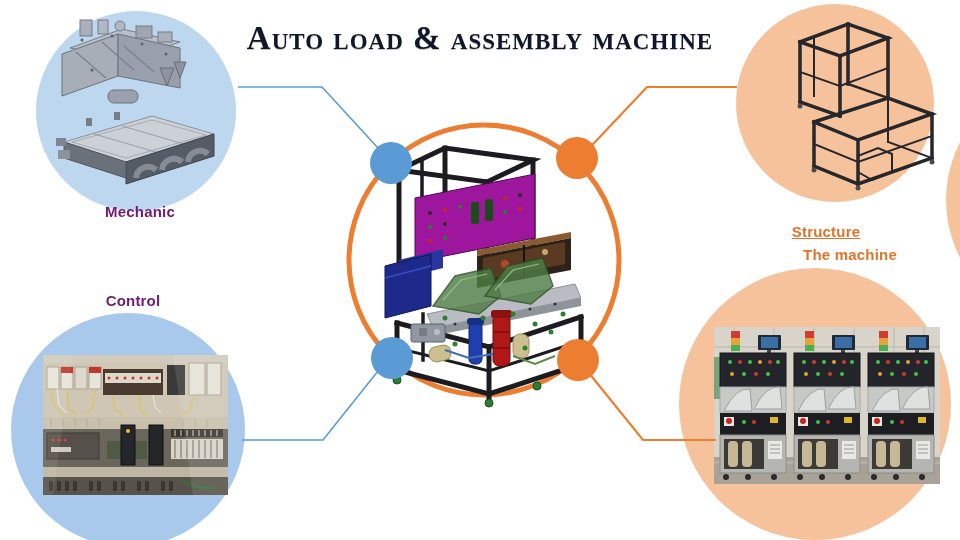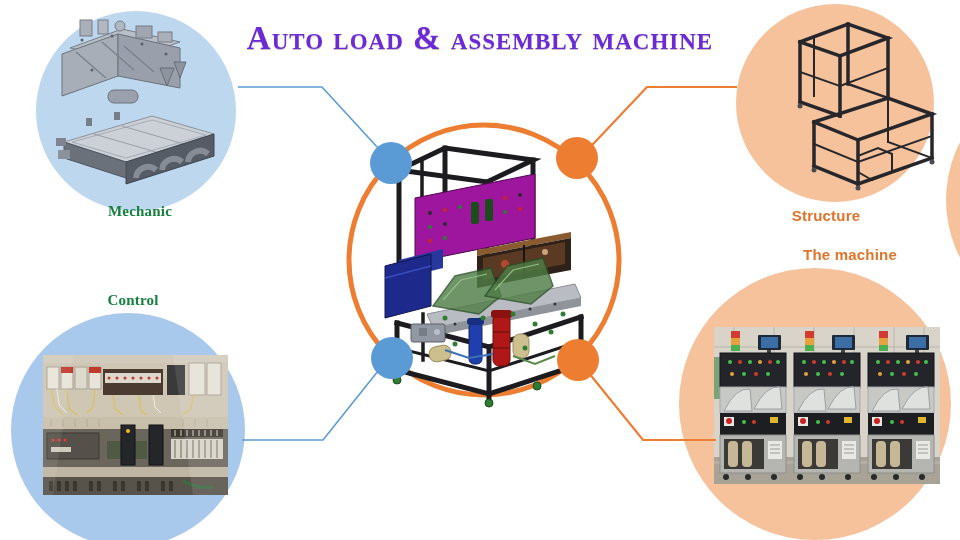--- a/index.html
+++ b/index.html
@@ -1,25 +1,25 @@
 <!DOCTYPE html>
 <html><head>
 <meta charset="utf-8">
 <style>
   html,body{margin:0;padding:0;background:#fff;}
   #slide{position:relative;width:960px;height:540px;background:#ffffff;overflow:hidden;
          font-family:"Liberation Sans",sans-serif;}
   #gfx{position:absolute;left:0;top:0;width:960px;height:540px;}
   .slide-title{position:absolute;left:50%;top:20px;transform:translateX(-50%);
     font-family:"Liberation Serif",serif;font-weight:bold;font-variant:small-caps;
-    font-size:33px;letter-spacing:1px;color:#6d28d9;white-space:nowrap;
+    font-size:33px;letter-spacing:1px;color:#0f172a;white-space:nowrap;
     text-shadow:0 1px 0 rgba(0,0,0,0.25);}
   .node-label{position:absolute;width:150px;text-align:center;font-weight:bold;
     font-size:15px;letter-spacing:.2px;}
-  .lbl-blue{color:#15803d;font-family:Liberation Serif, serif;}
+  .lbl-blue{color:#701a75;}
   .lbl-orange{color:#E0742B;}
 </style>
 </head>
 <body>
 
 <div id="slide">
 
   <svg id="gfx" viewBox="0 0 960 540">
 
     <circle cx="136" cy="111" r="100" fill="#BDD7EE"></circle>
@@ -461,16 +461,16 @@
 
     <circle cx="391" cy="163" r="21" fill="#5B9BD5"></circle>
     <circle cx="577" cy="158" r="21" fill="#ED7D31"></circle>
     <circle cx="392" cy="358" r="21" fill="#5B9BD5"></circle>
     <circle cx="578" cy="360" r="21" fill="#ED7D31"></circle>
   </svg>
 
   <div class="slide-title">Auto load &amp; assembly machine</div>
 
   <div class="node-label lbl-blue" style="left:65px;  top:203px;">Mechanic</div>
-  <div class="node-label lbl-orange" style="left:751px; top:207px;">Structure</div>
+  <div class="node-label lbl-orange" style="left:751px; top:223px;text-decoration:underline;">Structure</div>
   <div class="node-label lbl-blue" style="left:58px;  top:292px;">Control</div>
   <div class="node-label lbl-orange" style="left:747px; top:246px;text-align:right;">The machine</div>
 </div>
 
 </body></html>

